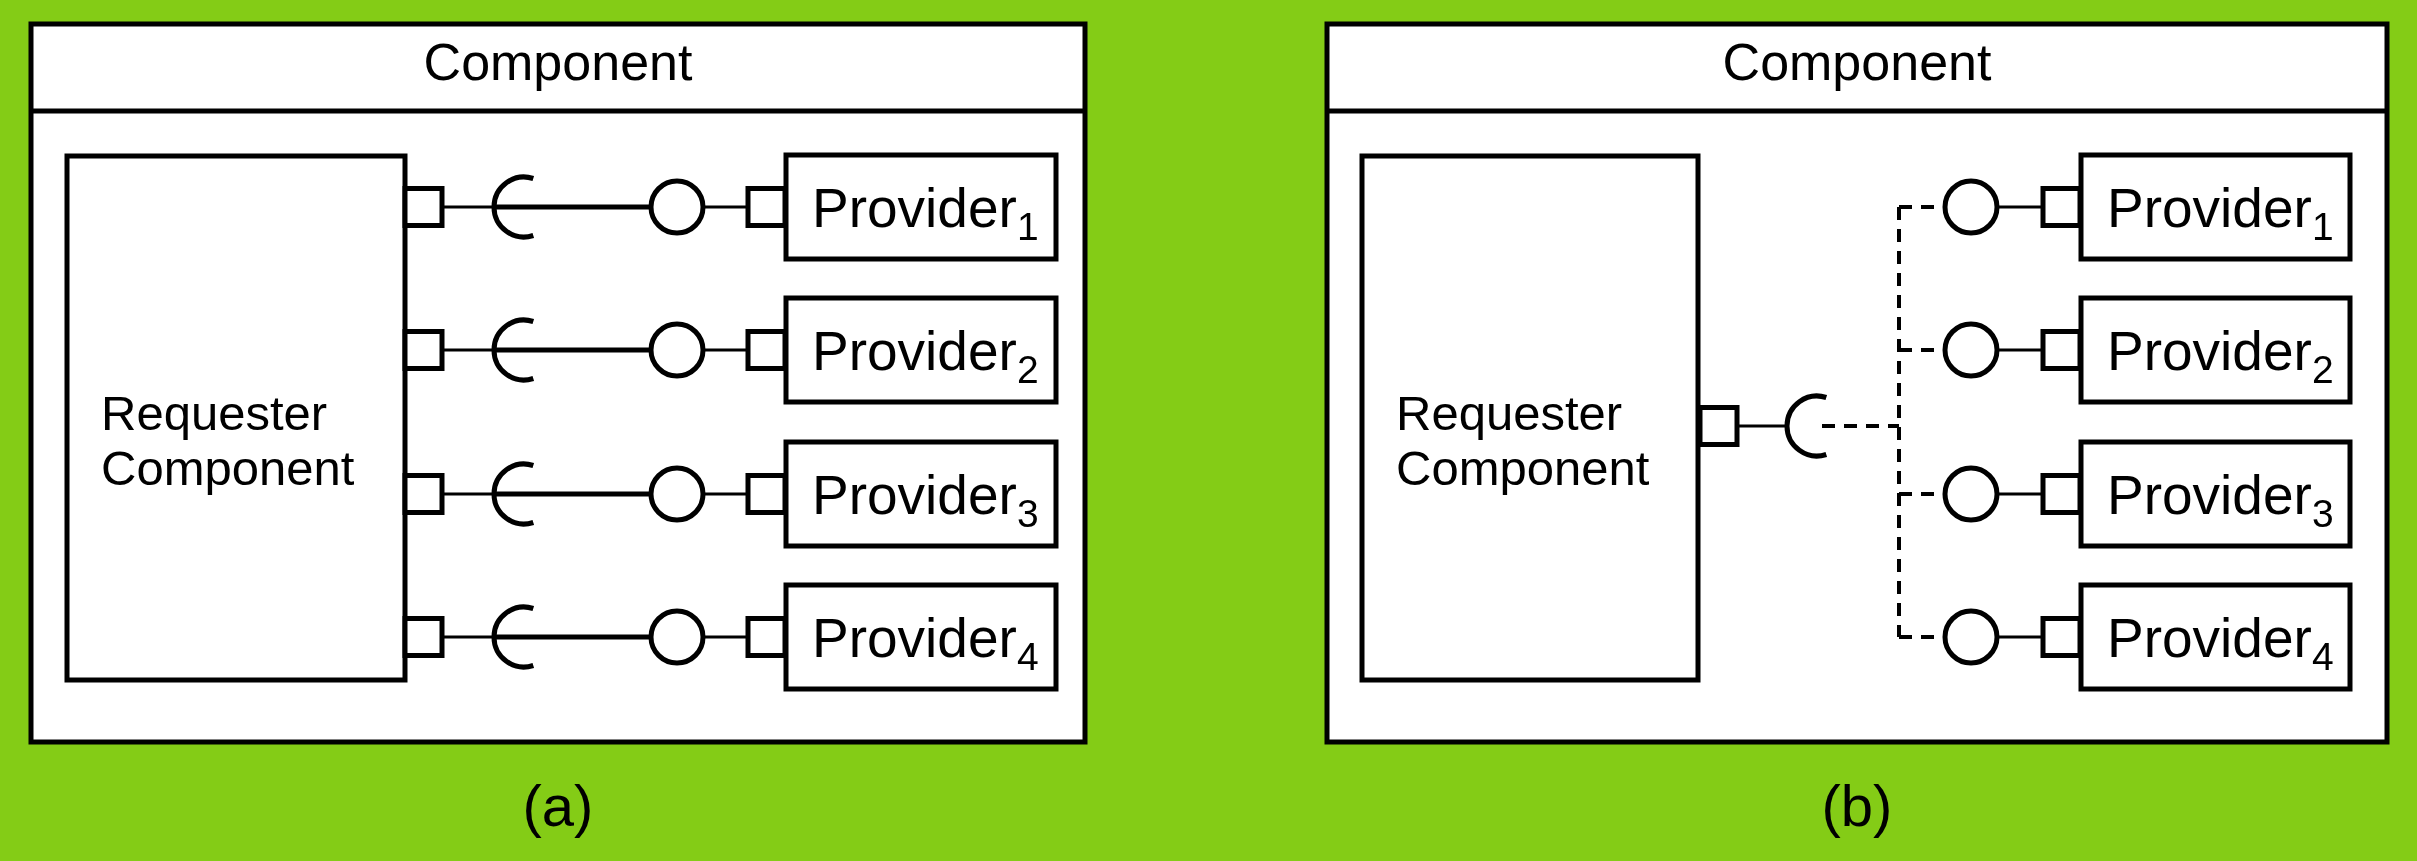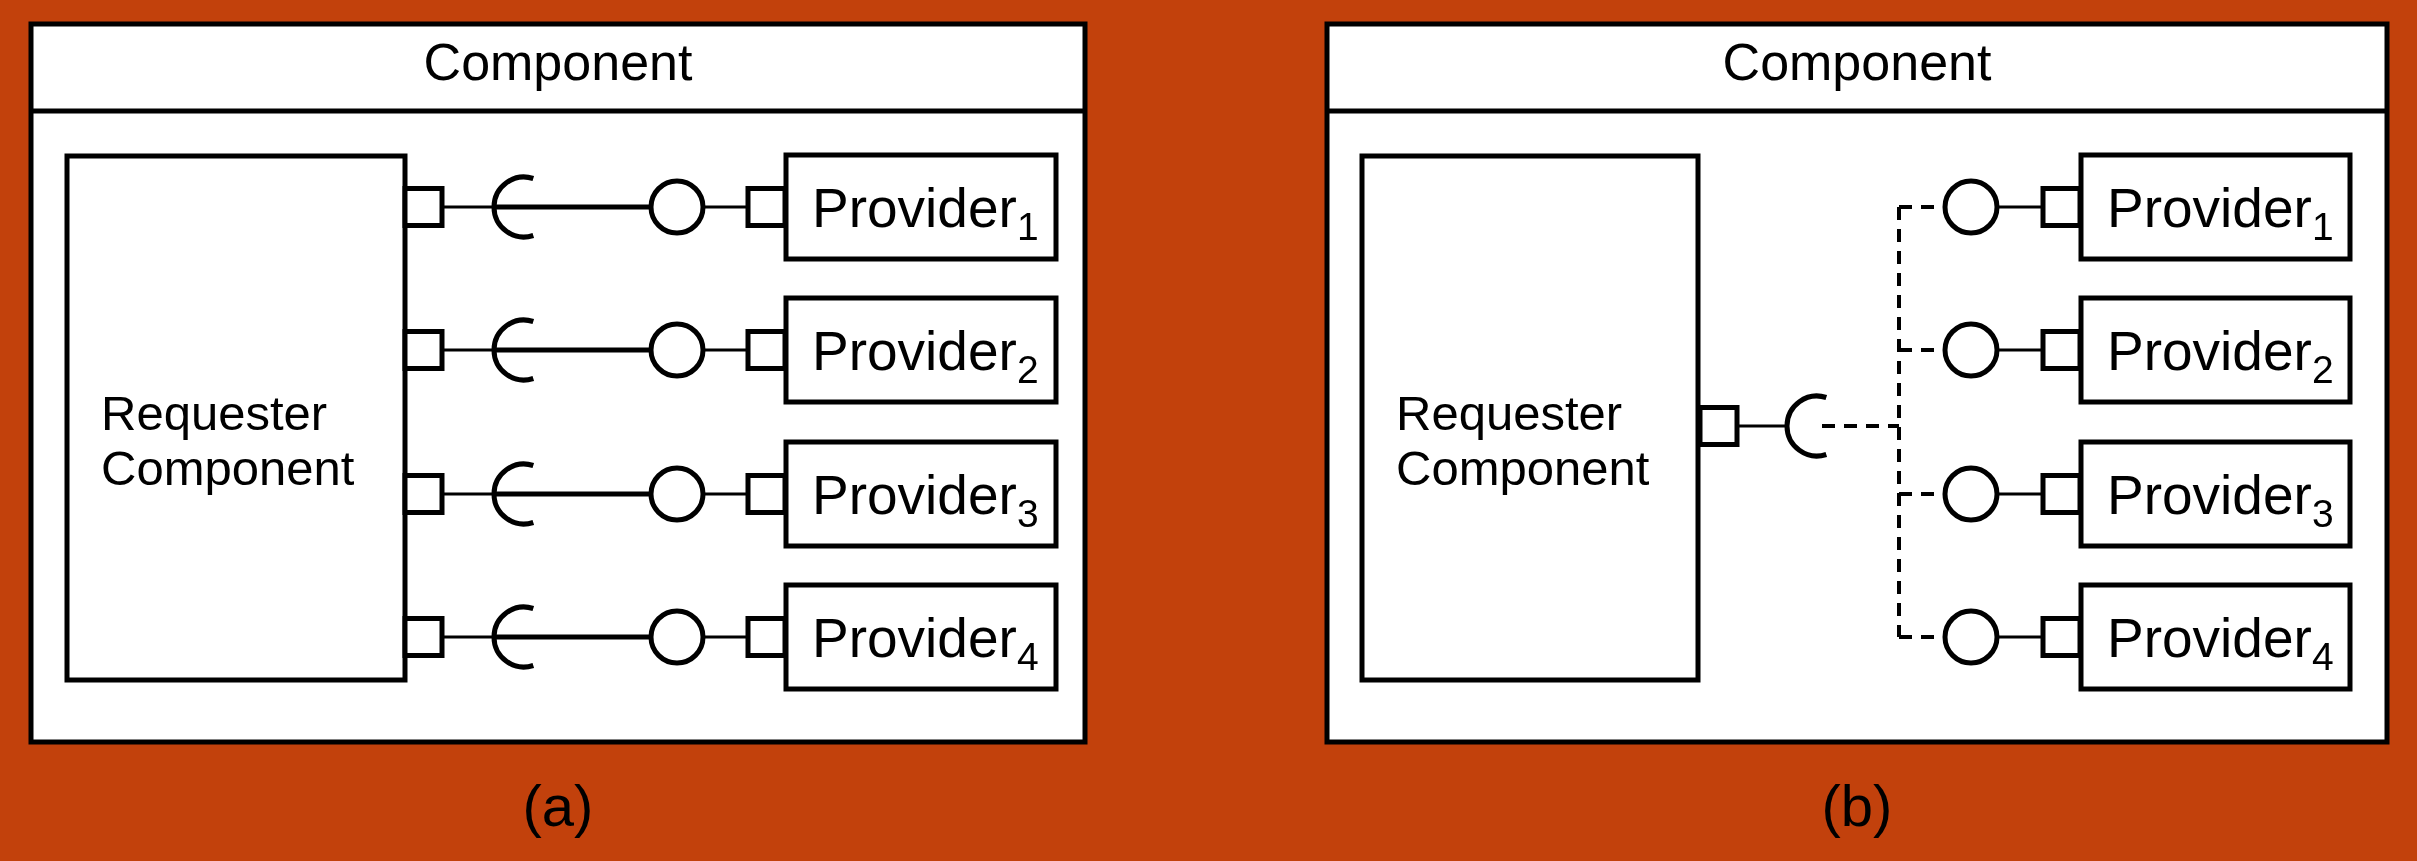--- a/index.html
+++ b/index.html
@@ -4,21 +4,21 @@
 <style>
   html, body {
     margin: 0;
     padding: 0;
     background: #ffffff;
   }
   .canvas {
     width: 2417px;
     height: 861px;
     position: relative;
-    background: #c2410c;
+    background: #84cc16;
   }
   svg {
     display: block;
     font-family: "Liberation Sans", sans-serif;
   }
   text {
     fill: #000000;
   }
   .title-text   { font-size: 52px; }
   .body-text    { font-size: 49px; }

